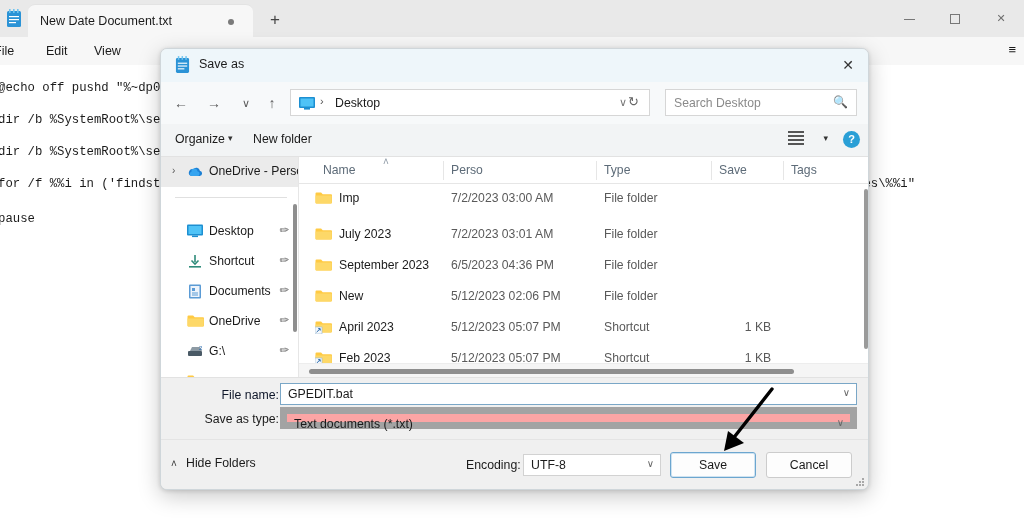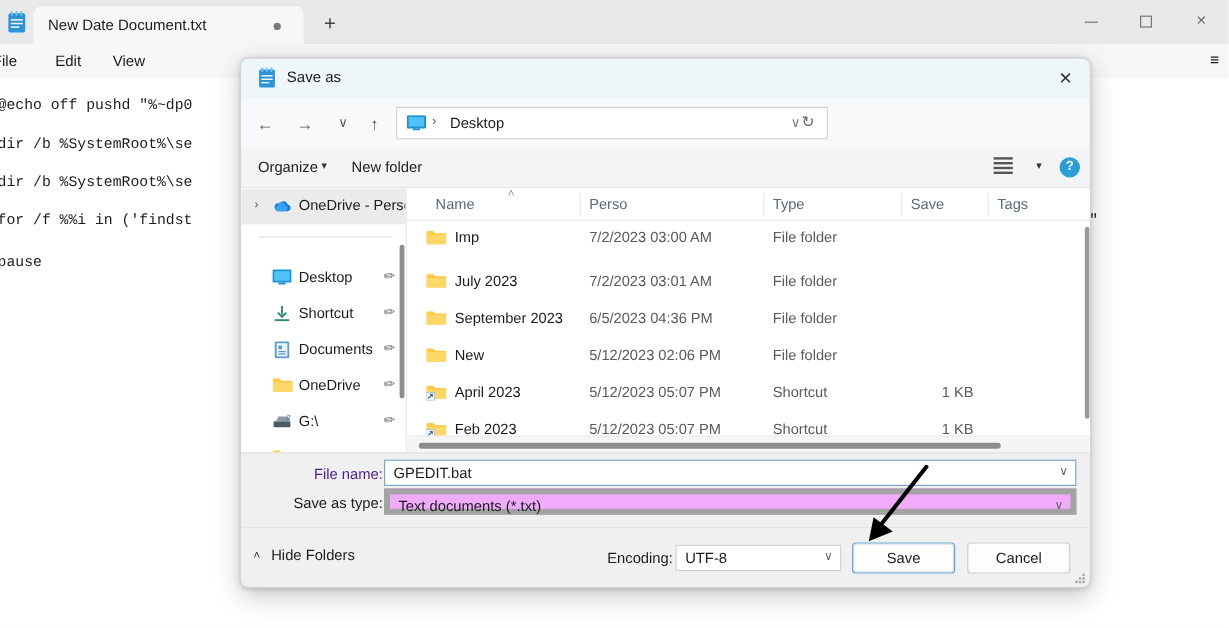--- a/index.html
+++ b/index.html
@@ -77,21 +77,20 @@
   }
 
   
   .dlg {
     position:absolute; left:160px; top:48px; width:709px; height:442px;
     background:#f0f0f0;
     border:1px solid #cfd6da;
     border-radius:7px;
     box-shadow:0 6px 22px rgba(0,0,0,0.22), 0 1px 4px rgba(0,0,0,0.14);
     overflow:hidden;
-    margin-left:40px;
   }
   .dlg-title {
     position:absolute; left:0; top:0; width:709px; height:33px;
     background:#eef6fa;
   }
   .dlg-title-icon { position:absolute; left:14px; top:7px; width:15px; height:18px; }
   .dlg-title-text {
     position:absolute; left:38px; top:8px; font-size:12.5px; color:#1b1b1b;
   }
   .dlg-close {
@@ -200,30 +199,30 @@
   .fl-vscroll {
     position:absolute; right:2px; top:32px; width:4px; height:160px;
     background:#9a9a9a; border-radius:2px;
   }
 
   
   .formarea {
     position:absolute; left:0; top:328px; width:709px; height:62px;
     background:#f0f0f0; border-top:1px solid #e2e2e2;
   }
-  .lbl-filename { position:absolute; left:50px; top:10px; width:68px; text-align:right; font-size:12.3px; color:#4c1d95; }
+  .lbl-filename { position:absolute; left:50px; top:10px; width:68px; text-align:right; font-size:12.3px; color:#0f172a; }
   .lbl-savetype { position:absolute; left:30px; top:34px; width:88px; text-align:right; font-size:12.3px; color:#1b1b1b; }
 
   .combo-filename {
     position:absolute; left:119px; top:5px; width:577px; height:22px;
     background:#ffffff; border:1px solid #7aa7c7;
   }
   .combo-savetype {
     position:absolute; left:119px; top:29px; width:577px; height:22px;
-    background:#f0abfc; border:5px solid #a3a3a3;
+    background:#fca5a5; border:7px solid #a3a3a3;
   }
   .combo-val { position:absolute; left:7px; top:3px; font-size:12.3px; color:#1b1b1b; }
   .combo-chev { position:absolute; right:6px; top:3px; font-size:10px; color:#666; }
 
   
   .footer {
     position:absolute; left:0; top:390px; width:709px; height:52px;
     background:#f0f0f0; border-top:1px solid #e4e4e4;
   }
   .hide-caret { position:absolute; left:10px; top:18px; font-size:10px; color:#333; }
@@ -328,20 +327,24 @@
             <rect x="1.5" y="1.5" width="13" height="8" fill="#4fc3f7"></rect>
             <rect x="5" y="11" width="6" height="1.6" fill="#1d8fd1"></rect>
           </svg>
         </span>
         <span class="addr-sep">›</span>
         <span class="addr-text">Desktop</span>
         <span class="addr-chev">∨</span>
       </div>
       <div class="refresh-btn">↻</div>
 
+      <div class="searchbox">
+        <span class="search-ph">Search Desktop</span>
+        <span class="search-ic">🔍</span>
+      </div>
     </div>
 
     <div class="cmdbar">
       <span class="cmd-organize">Organize</span>
       <span class="cmd-caret">▾</span>
       <span class="cmd-newfolder">New folder</span>
       <span class="cmd-view">
           <i></i>
           <i></i>
           <i></i>

